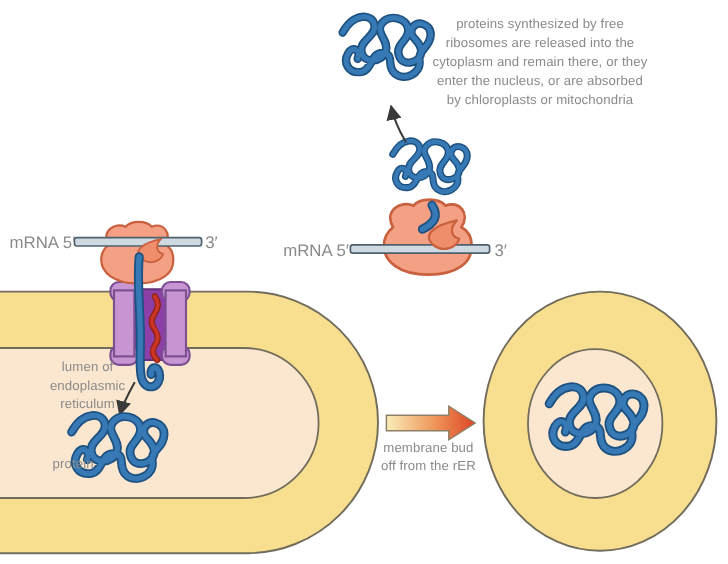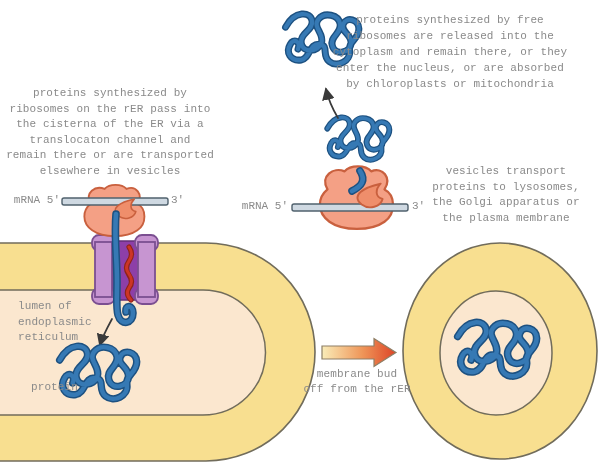--- a/index.html
+++ b/index.html
@@ -1,28 +1,28 @@
 <!DOCTYPE html>
 <html><head>
 <meta charset="utf-8">
 <style>
   html,body{margin:0;padding:0;background:#ffffff;}
   #stage{
     position:relative;width:607px;height:470px;overflow:hidden;
     background:#ffffff;
-    font-family:Liberation Mono, monospace;
+    font-family:Liberation Sans, sans-serif;
   }
   #diagram-svg{position:absolute;left:0;top:0;}
   .cap{
     position:absolute;color:#8a8a8a;font-size:11px;line-height:15.5px;
     white-space:pre-line;text-align:center;letter-spacing:0.1px;
   }
-  .cap-left{text-align:left;}
+  .cap-left{text-align:center;}
   .cap-right{text-align:right;}
-  .mrna-lab{position:absolute;color:#8a8a8a;font-size:11px;white-space:nowrap;}
+  .mrna-lab{position:absolute;color:#8a8a8a;font-size:14px;white-space:nowrap;}
 
   
   .er-shape{fill:#f8df90;stroke:#716c5b;stroke-width:1.6px;}
   .lumen-shape{fill:#fbe7cf;stroke:#716c5b;stroke-width:1.5px;}
   .ribo-body{fill:#f4a085;stroke:#c9603e;stroke-width:2.4px;stroke-linejoin:round;}
   .ribo-fold{fill:#ef8e6b;stroke:#c9603e;stroke-width:2px;stroke-linejoin:round;}
   .mrna-rect{fill:#cfd9e2;stroke:#50616d;stroke-width:1.4px;}
   .tl-light{fill:#c795d1;stroke:#7b4f91;stroke-width:1.8px;}
   .tl-dark{fill:#8d3fa8;stroke:#632f78;stroke-width:1.6px;}
   .thread-out{fill:none;stroke:#1d5181;stroke-width:7.6px;stroke-linecap:round;}
@@ -112,31 +112,21 @@
       <use href="#tangle" xlink:href="#tangle" transform="translate(284,10) scale(0.78)"></use>
     </g>
   </svg>
 
   <div class="cap" style="left:330px;top:12px;width:240px;line-height:16px;">proteins synthesized by free
 ribosomes are released into the
 cytoplasm and remain there, or they
 enter the nucleus, or are absorbed
 by chloroplasts or mitochondria</div>
 
-  <div class="cap" style="left:0px;top:86px;width:220px;">proteins synthesized by
-ribosomes on the rER pass into
-the cisterna of the ER via a
-translocaton channel and
-remain there or are transported
-elsewhere in vesicles</div>
 
-  <div class="cap" style="left:420px;top:164px;width:172px;">vesicles transport
-proteins to lysosomes,
-the Golgi apparatus or
-the plasma membrane</div>
 
   <div class="cap" style="left:300px;top:367px;width:114px;line-height:15px;">membrane bud
 off from the rER</div>
 
   <div class="cap cap-left" style="left:18px;top:299px;width:110px;">lumen of
 endoplasmic
 reticulum</div>
 
   <div class="cap cap-left" style="left:31px;top:380px;width:60px;">protein</div>
 

